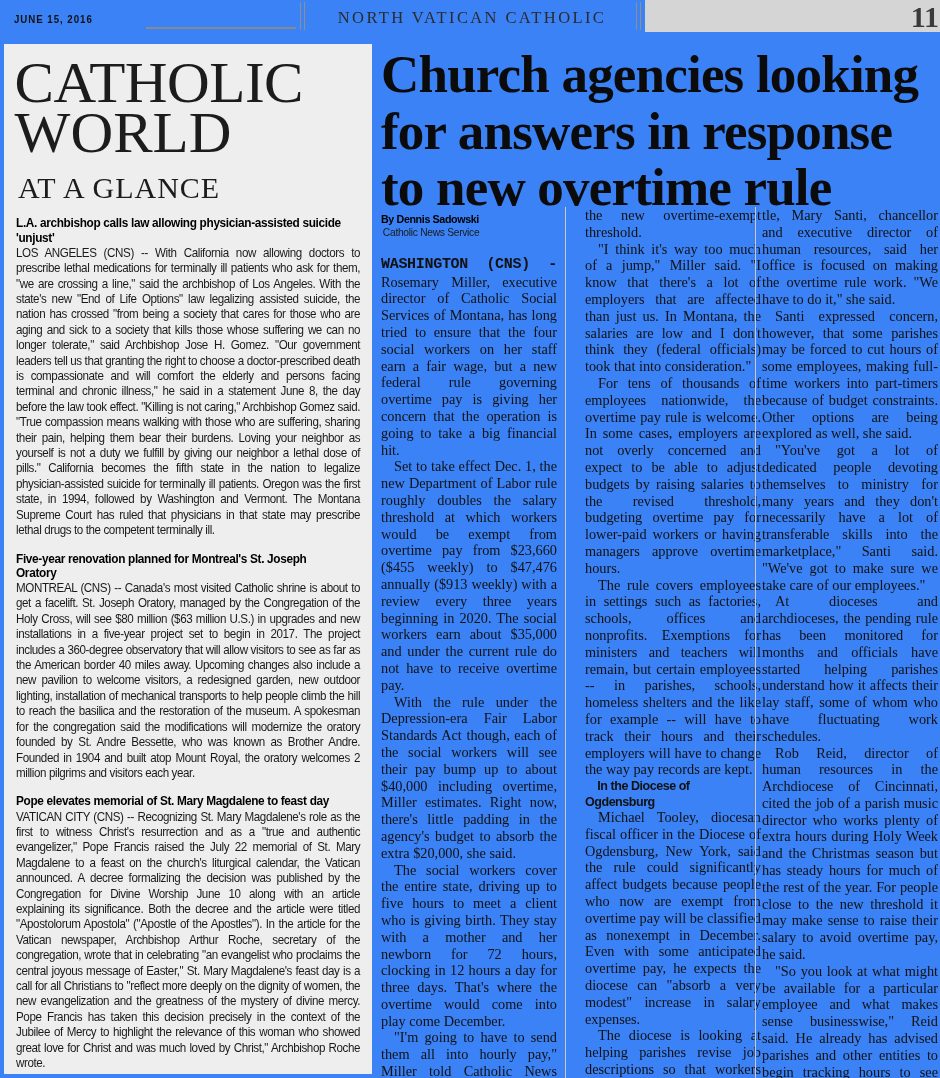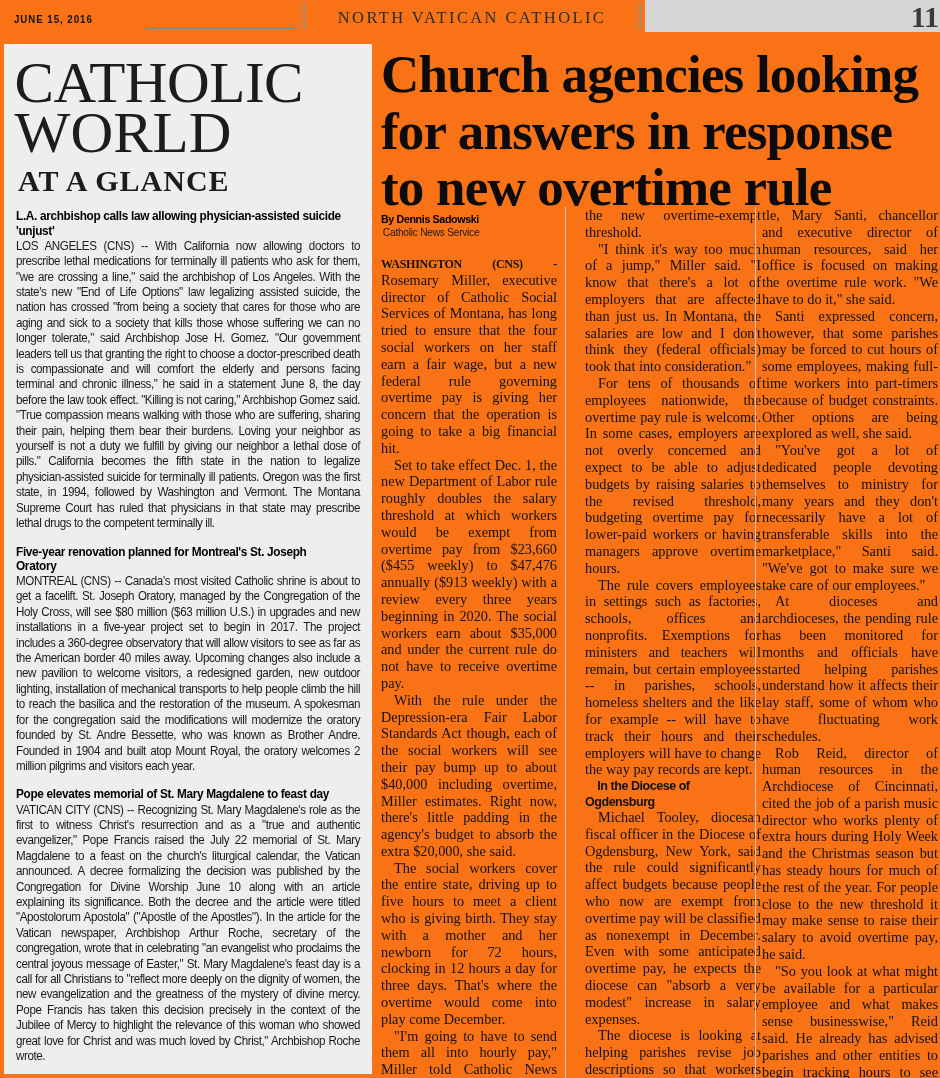--- a/index.html
+++ b/index.html
@@ -11,21 +11,21 @@
     width: 940px;
     height: 1078px;
     font-family: "Liberation Sans", sans-serif;
     color: #000000;
     overflow: hidden;
   }
   .page {
     position: relative;
     width: 940px;
     height: 1078px;
-    background: #f97316;
+    background: #3b82f6;
   }
 
   
   .masthead {
     position: absolute;
     left: 0; top: 0;
     width: 940px;
     height: 32px;
   }
   .masthead-date {
@@ -110,22 +110,21 @@
     color: #1c1c1c;
     transform: scaleX(1.02);
   }
   .cw-line2 { letter-spacing: 0px; }
   .cw-line3 {
     font-family: "Liberation Serif", serif;
     font-size: 30px;
     line-height: 1.25;
     letter-spacing: 1px;
     color: #1c1c1c;
-    margin-top: 4px;
-    font-weight: bold;
+    margin-top: 11px;
   }
 
   .briefs {
     padding: 10px 12px 0 12px;
   }
   .brief { margin-bottom: 13px; }
   .brief-head {
     font-family: "Liberation Sans", sans-serif;
     font-weight: bold;
     font-size: 12.4px;
@@ -212,23 +211,23 @@
   }
   .col-a { left: 0px; padding-top: 48px; height: 824px; }
   .col-b { left: 196px; margin-left: 8px; }
   .col-c { left: 381px; }
   .art-col p {
     margin: 0;
     text-indent: 13px;
   }
   .art-col p.noindent { text-indent: 0; }
   .dateline {
-    font-family: Liberation Serif, serif;
-    font-weight: bold;
-    font-size: 12px;
+    font-family: Liberation Mono, monospace;
+    font-weight: bold;
+    font-size: 15px;
     letter-spacing: -0.3px;
   }
   .subhead {
     font-family: "Liberation Sans", sans-serif;
     font-weight: bold;
     font-size: 13.2px;
     letter-spacing: -0.5px;
     text-indent: 0;
     margin-top: 4px;
     margin-bottom: 1px;

